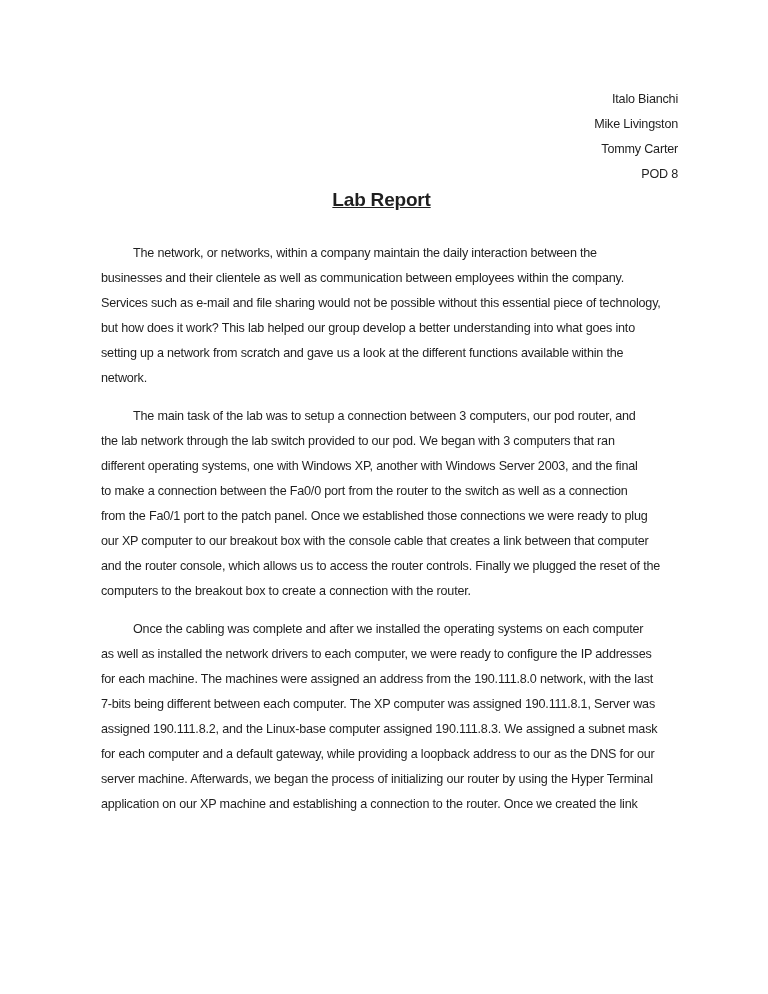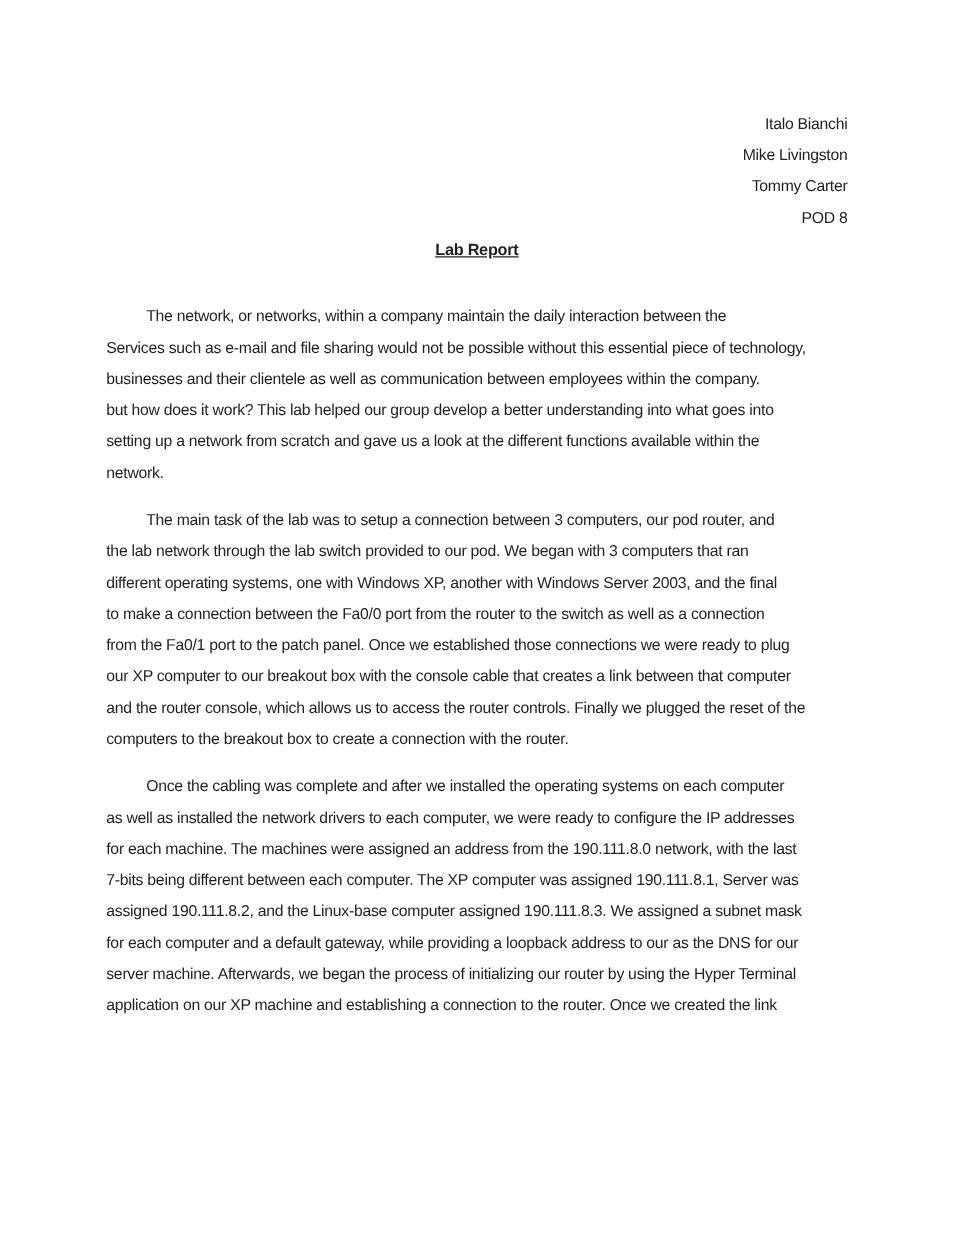--- a/index.html
+++ b/index.html
@@ -28,27 +28,27 @@
   }
   .author-block {
     text-align: right;
   }
   .author-line {
     white-space: nowrap;
   }
   .doc-title {
     margin: 0 0 29px 0;
     text-align: center;
-    font-size: 13px;
+    font-size: 19px;
     font-weight: bold;
     text-decoration: underline;
     line-height: 25px;
   }
   .paragraph {
-    margin: 0 0 13px 0;
+    margin: 0 0 13px 16px;
   }
   .paragraph:last-child {
     margin-bottom: 0;
   }
   .line {
     white-space: nowrap;
   }
   .line.first {
     text-indent: 32px;
   }
@@ -61,22 +61,22 @@
     <div class="author-block">
         <div class="author-line">Italo Bianchi</div>
         <div class="author-line">Mike Livingston</div>
         <div class="author-line">Tommy Carter</div>
         <div class="author-line">POD 8</div>
       </div>
     <h1 class="doc-title">Lab Report</h1>
     <div class="doc-body">
         <div class="paragraph">
           <div class="line first">The network, or networks, within a company maintain the daily interaction between the</div>
+          <div class="line">businesses and their clientele as well as communication between employees within the company.</div>
           <div class="line">Services such as e-mail and file sharing would not be possible without this essential piece of technology,</div>
-          <div class="line">businesses and their clientele as well as communication between employees within the company.</div>
           <div class="line">but how does it work? This lab helped our group develop a better understanding into what goes into</div>
           <div class="line">setting up a network from scratch and gave us a look at the different functions available within the</div>
           <div class="line">network.</div>
         </div>
         <div class="paragraph">
           <div class="line first">The main task of the lab was to setup a connection between 3 computers, our pod router, and</div>
           <div class="line">the lab network through the lab switch provided to our pod. We began with 3 computers that ran</div>
           <div class="line">different operating systems, one with Windows XP, another with Windows Server 2003, and the final</div>
           <div class="line">to make a connection between the Fa0/0 port from the router to the switch as well as a connection</div>
           <div class="line">from the Fa0/1 port to the patch panel. Once we established those connections we were ready to plug</div>

